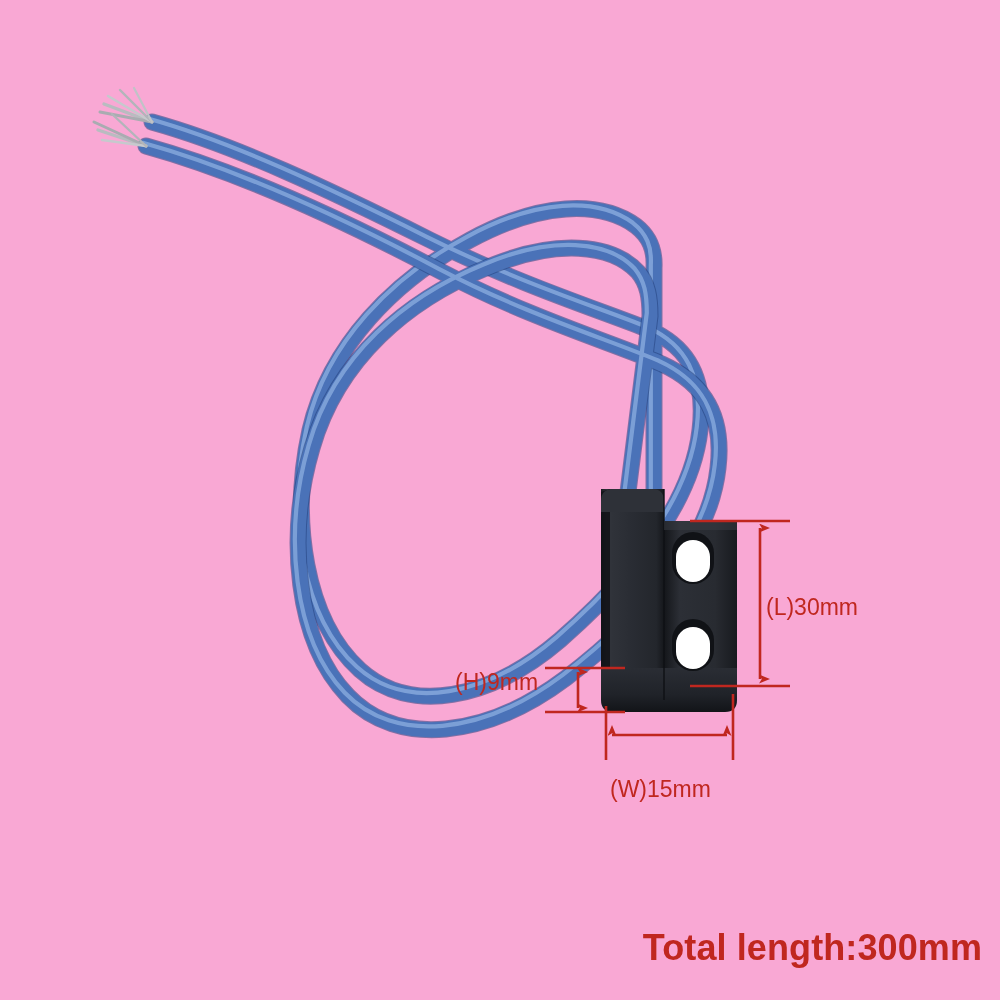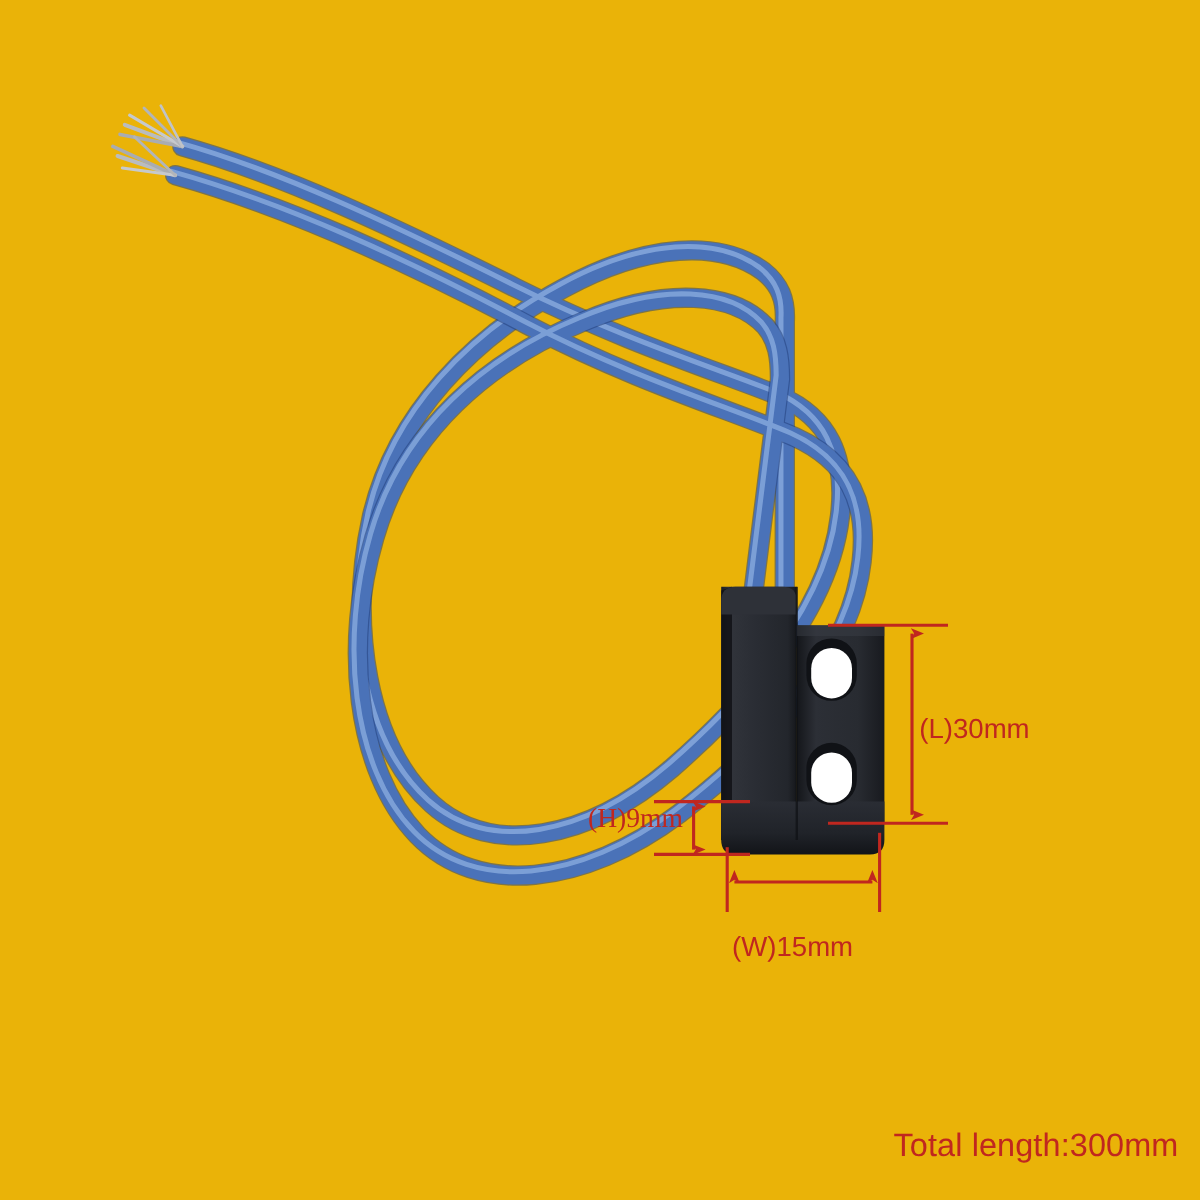--- a/index.html
+++ b/index.html
@@ -8,57 +8,57 @@
     padding: 0;
     background: #ffffff;
   }
   body {
     font-family: "Liberation Sans", sans-serif;
   }
   #stage {
     position: relative;
     width: 1000px;
     height: 1000px;
-    background: #eab308;
+    background: #f9a8d4;
     overflow: hidden;
   }
   #photo-svg {
     position: absolute;
     left: 0;
     top: 0;
     width: 1000px;
     height: 1000px;
     display: block;
   }
   .note-block {
     position: absolute;
     right: 18px;
     bottom: 28px;
     text-align: right;
     line-height: 1.30;
   }
   .note-line {
     color: #c0271f;
     font-family: "Liberation Sans", sans-serif;
-    font-size: 27px;
-    font-weight: 400;
+    font-size: 36px;
+    font-weight: 700;
     letter-spacing: 0.1px;
     white-space: nowrap;
     display: block;
   }
   .dim-label {
     position: absolute;
     color: #c0271f;
     font-family: "Liberation Sans", sans-serif;
     font-size: 23px;
     font-weight: 400;
     white-space: nowrap;
   }
   #dim-label-l { left: 766px; top: 594px; }
-  #dim-label-h { left: 490px; top: 669px; font-family: Liberation Serif, serif; }
+  #dim-label-h { left: 455px; top: 669px; }
   #dim-label-w { left: 610px; top: 776px; }
 </style>
 </head>
 <body>
 
 <div id="stage">
 
   <svg id="photo-svg" viewBox="0 0 1000 1000" xmlns="http://www.w3.org/2000/svg">
     <defs>
       <linearGradient id="wireGrad" x1="0" y1="0" x2="0" y2="1">

